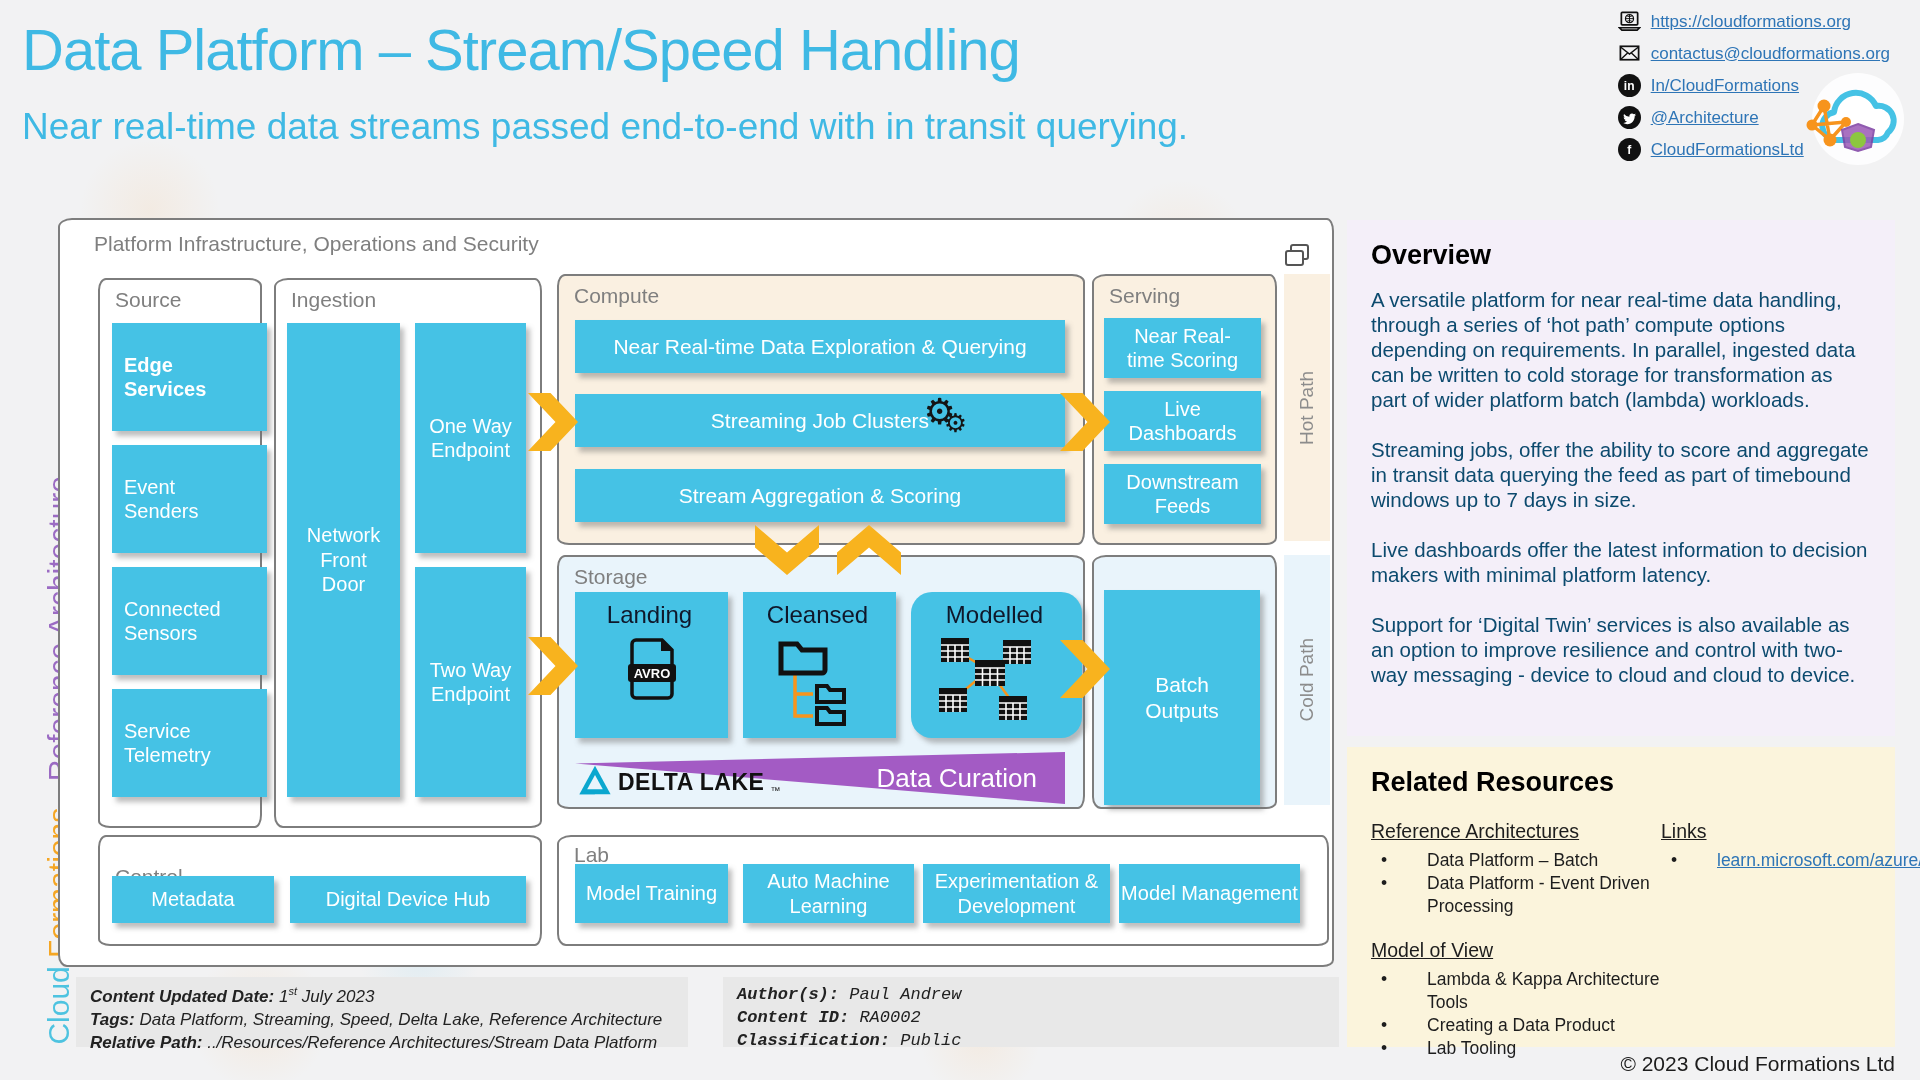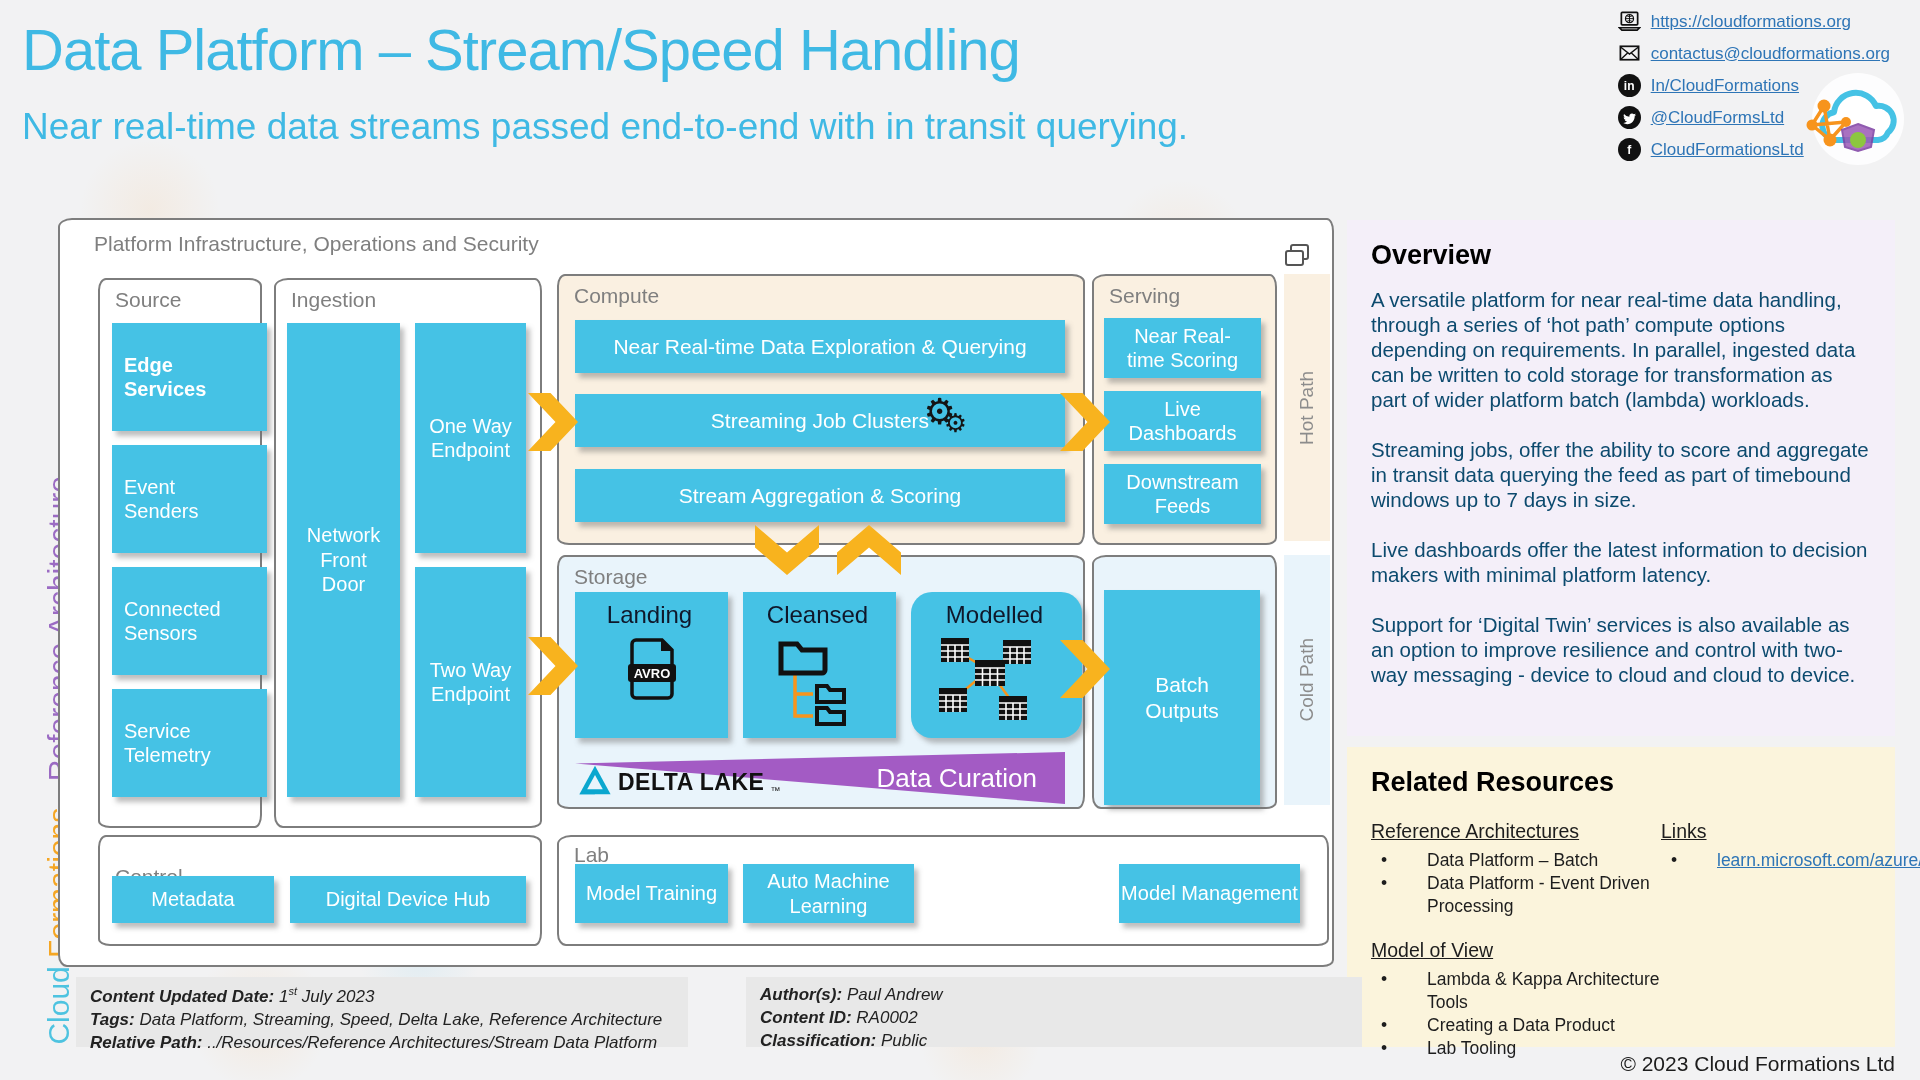--- a/index.html
+++ b/index.html
@@ -99,21 +99,21 @@
     <div class="crow">
       <span class="sicon">in</span>
       <span class="link">In/CloudFormations</span>
     </div>
     <div class="crow">
       <span class="sicon">
           <svg width="14" height="14" viewBox="0 0 24 24">
             <path fill="#fff" d="M23 4.9c-.8.4-1.7.6-2.6.8a4.5 4.5 0 0 0-7.7 4.1A12.8 12.8 0 0 1 3.4 5a4.5 4.5 0 0 0 1.4 6 4.4 4.4 0 0 1-2-.5v.1a4.5 4.5 0 0 0 3.6 4.4 4.5 4.5 0 0 1-2 .1 4.5 4.5 0 0 0 4.2 3.1A9 9 0 0 1 2 20.6a12.7 12.7 0 0 0 6.9 2c8.3 0 12.8-6.9 12.8-12.8v-.6c.9-.6 1.6-1.4 2.2-2.3-.8.4-1.7.6-2.6.7a4.5 4.5 0 0 0 2-2.7z"></path>
           </svg>
         </span>
-      <span class="link">@CloudFormsLtd</span>
+      <span class="link">@Architecture</span>
     </div>
     <div class="crow">
       <span class="sicon">f</span>
       <span class="link">CloudFormationsLtd</span>
     </div>
   </div>
 
   <svg class="abs" style="right:14px;top:70px;" width="104" height="98" viewBox="0 0 104 98">
     <circle cx="56" cy="49" r="46" fill="#fff" opacity="0.85"></circle>
     <path d="M34 70 a14 14 0 0 1 -2-27.8 A22 22 0 0 1 74 36 a15 15 0 0 1 12 26.5 a12 12 0 0 1 -10 7.5 Z" fill="#fff" stroke="#45C2E5" stroke-width="6" stroke-linejoin="round"></path>
@@ -249,20 +249,21 @@
       <div class="seclabel" style="top:3px;margin-top:25px;">Control</div>
     </div>
     <div class="bluebox" style="left:52px;top:656px;width:162px;height:47px;">Metadata</div>
     <div class="bluebox" style="left:230px;top:656px;width:236px;height:47px;">Digital Device Hub</div>
 
     <div class="sketch r1" style="left:497px;top:615px;width:768px;height:107px;">
       <div class="seclabel" style="top:6px;">Lab</div>
     </div>
     <div class="bluebox" style="left:515px;top:644px;width:153px;height:59px;">Model Training</div>
     <div class="bluebox" style="left:683px;top:644px;width:171px;height:59px;">Auto Machine Learning</div>
+    <div class="bluebox" style="left:863px;top:644px;width:187px;height:59px;">Experimentation &amp; Development</div>
     <div class="bluebox" style="left:1059px;top:644px;width:181px;height:59px;">Model Management</div>
 
     <div class="chev chev-right" style="left:468px;top:173px;width:50px;height:58px;"></div>
     <div class="chev chev-right" style="left:468px;top:417px;width:50px;height:58px;"></div>
     <div class="chev chev-right" style="left:1000px;top:173px;width:50px;height:58px;"></div>
     <div class="chev chev-right" style="left:1000px;top:420px;width:50px;height:58px;"></div>
     <div class="chev chev-down" style="left:695px;top:305px;width:64px;height:50px;"></div>
     <div class="chev chev-up" style="left:777px;top:305px;width:64px;height:50px;"></div>
   </div>
 
@@ -297,20 +298,20 @@
         </ul>
       </div>
     </div>
   </div>
 
   <div class="meta" style="left:76px;top:977px;width:612px;height:70px;">
     <div><b>Content Updated Date:</b> <span>1</span><sup>st</sup><span> July 2023</span></div>
     <div><b>Tags:</b> <span>Data Platform, Streaming, Speed, Delta Lake, Reference Architecture</span></div>
     <div><b>Relative Path:</b> <span>../Resources/Reference Architectures/Stream Data Platform</span></div>
   </div>
-  <div class="meta" style="left:746px;top:977px;width:616px;height:70px;">
+  <div class="meta" style="left:723px;top:977px;width:616px;height:70px;font-family:Liberation Mono, monospace;">
     <div><b>Author(s):</b> <span>Paul Andrew</span></div>
     <div><b>Content ID:</b> <span>RA0002</span></div>
     <div><b>Classification:</b> <span>Public</span></div>
   </div>
 
   <div class="abs copyright">© 2023 Cloud Formations Ltd</div>
 </div>
 
 </body></html>

